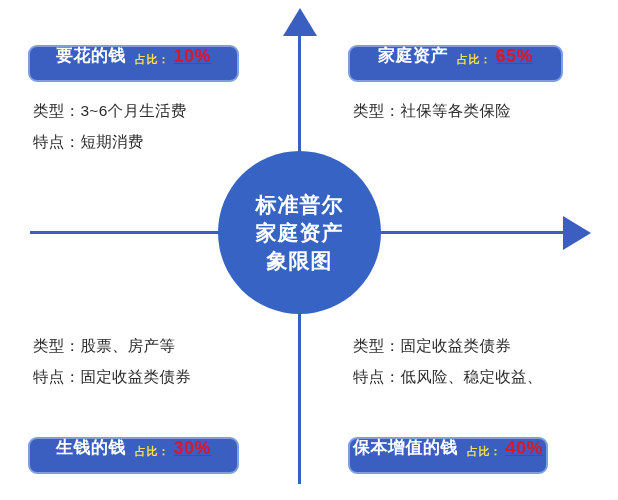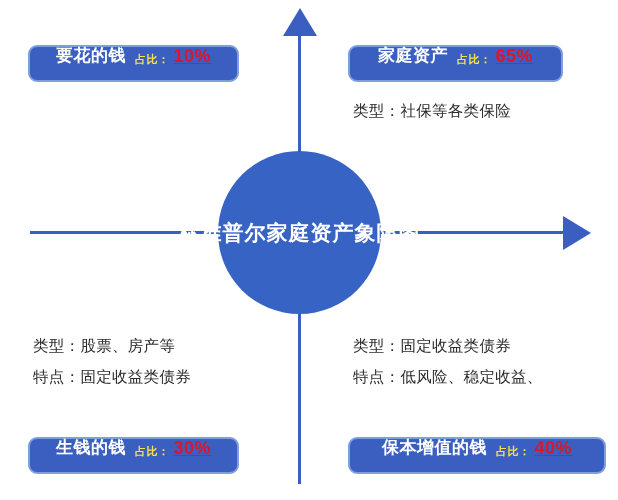--- a/index.html
+++ b/index.html
@@ -58,21 +58,21 @@
   
   .center-circle {
     position: absolute;
     left: 218px;
     top: 151px;
     width: 163px;
     height: 163px;
     border-radius: 50%;
     background: #3763c4;
     display: flex;
-    flex-direction: row;
+    flex-direction: column;
     align-items: center;
     justify-content: center;
     z-index: 5;
   }
   .center-circle .cline {
     color: #ffffff;
     font-size: 21px;
     font-weight: bold;
     line-height: 28px;
     letter-spacing: 1px;
@@ -111,21 +111,21 @@
     font-size: 18px;
     font-weight: bold;
     margin-left: 4px;
     letter-spacing: 0.5px;
     text-decoration: underline;
   }
 
   #badge-tl { left: 28px;  top: 45px; width: 211px; }
   #badge-tr { left: 348px; top: 45px; width: 215px; }
   #badge-bl { left: 28px;  top: 437px; width: 211px; }
-  #badge-br { left: 348px; top: 437px; width: 258px; }
+  #badge-br { left: 348px; top: 437px; width: 200px; }
 
   
   .detail {
     position: absolute;
     z-index: 3;
   }
   .detail .dline {
     font-size: 15.5px;
     color: #2b2b2b;
     line-height: 31px;
@@ -151,20 +151,24 @@
     <div class="cline">标准普尔</div>
     <div class="cline">家庭资产</div>
     <div class="cline">象限图</div>
   </div>
 
   <div class="badge" id="badge-tl">
     <span class="btitle">要花的钱</span>
     <span class="blabel">占比：</span>
     <span class="bvalue">10%</span>
   </div>
+  <div class="detail" id="detail-tl">
+    <div class="dline">类型：3~6个月生活费</div>
+    <div class="dline">特点：短期消费</div>
+  </div>
 
   <div class="badge" id="badge-tr">
     <span class="btitle">家庭资产</span>
     <span class="blabel">占比：</span>
     <span class="bvalue">65%</span>
   </div>
   <div class="detail" id="detail-tr">
     <div class="dline">类型：社保等各类保险</div>
   </div>
 

